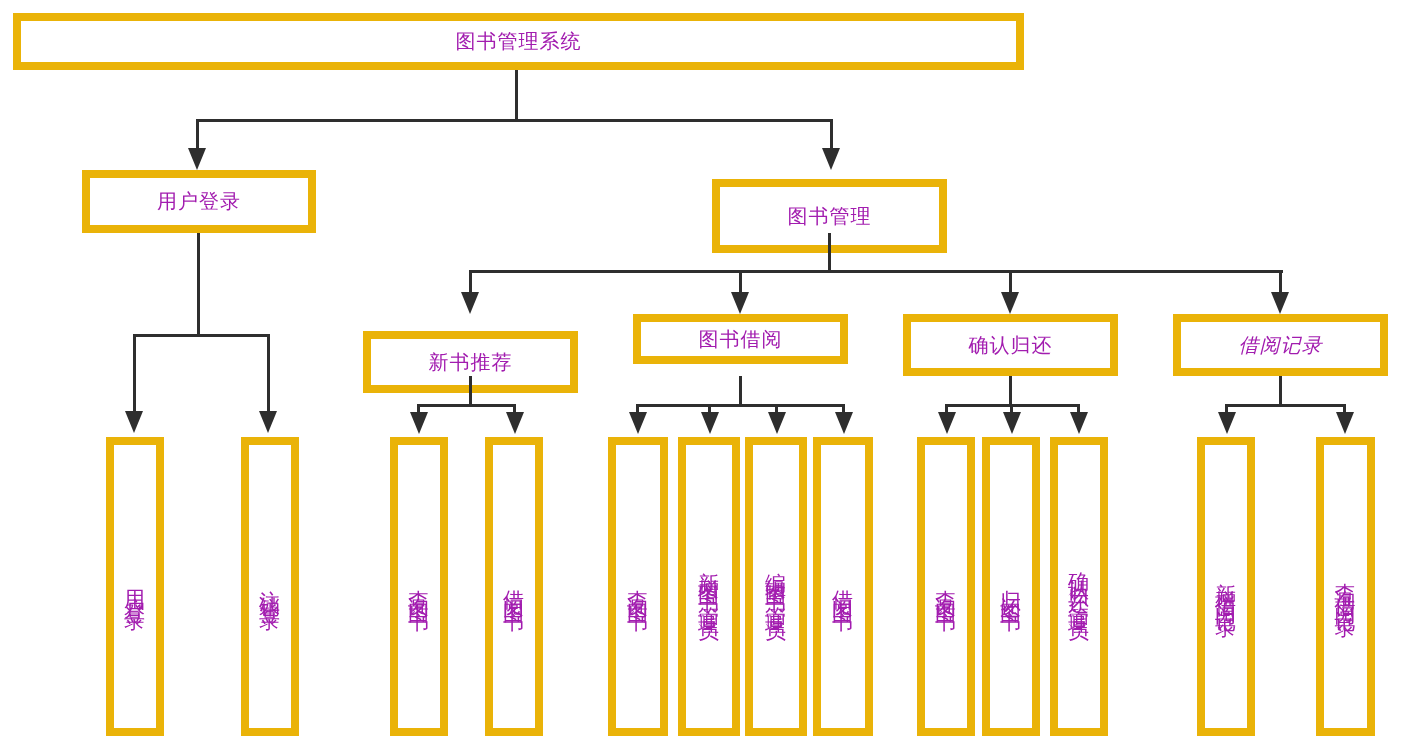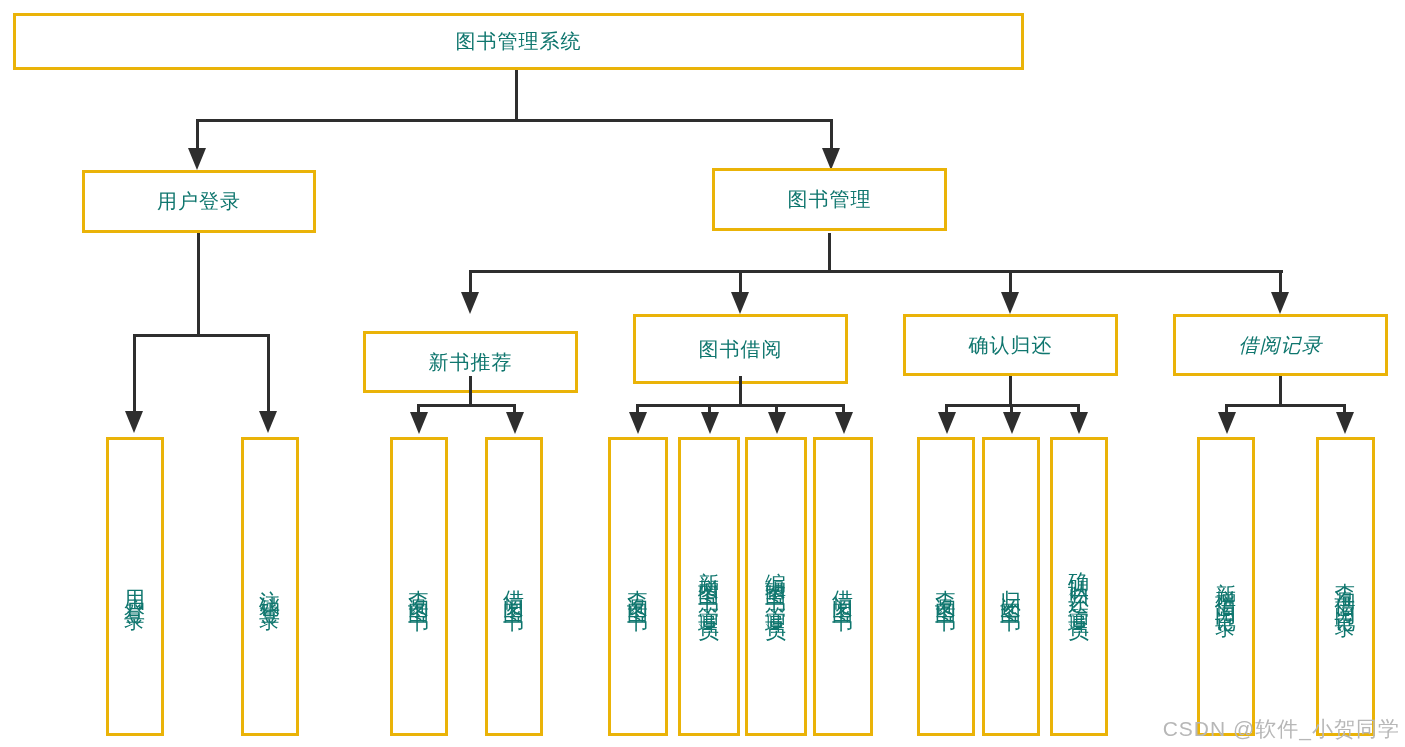--- a/index.html
+++ b/index.html
@@ -8,27 +8,27 @@
     width: 1405px;
     height: 747px;
     background: #ffffff;
     font-family: "Liberation Sans", "DejaVu Sans", sans-serif;
     color: #1c1c1c;
     overflow: hidden;
   }
   .box {
     position: absolute;
     box-sizing: border-box;
-    border: 3px solid #eab308;
+    border: 8px solid #eab308;
     background: #ffffff;
     display: flex;
     align-items: center;
     justify-content: center;
     font-size: 20px;
-    color: #0f766e;
+    color: #a21caf;
     letter-spacing: 1px;
   }
   .vbox {
     font-size: 21px;
   }
   .vbox .vtext {
     writing-mode: vertical-rl;
     text-orientation: mixed;
     letter-spacing: 7px;
     line-height: 1;
@@ -45,42 +45,42 @@
   
   .b-root   { left: 13px;  top: 13px;  width: 1011px; height: 57px; }
   .c-root-v { left: 515px; top: 70px;  height: 52px; }
   .c-root-h { left: 196px; top: 119px; width: 637px; }
   .c-root-s1{ left: 196px; top: 119px; height: 32px; }
   .c-root-s2{ left: 830px; top: 119px; height: 32px; }
   .a-root-1 { left: 188px; top: 148px; }
   .a-root-2 { left: 822px; top: 148px; }
   
   .b-l2-0 { left: 82px;  top: 170px; width: 234px; height: 63px; }
-  .b-l2-1 { left: 712px; top: 168px; width: 235px; height: 63px; }
+  .b-l2-1 { left: 712px; top: 179px; width: 235px; height: 74px; }
   
   .c-l-v  { left: 197px; top: 233px; height: 104px; }
   .c-l-h  { left: 133px; top: 334px; width: 137px; }
   .c-l-s1 { left: 133px; top: 334px; height: 78px; }
   .c-l-s2 { left: 267px; top: 334px; height: 78px; }
   .a-l-1  { left: 125px; top: 411px; }
   .a-l-2  { left: 259px; top: 411px; }
   
   .c-r-v  { left: 828px;  top: 233px; height: 40px; }
   .c-r-h  { left: 469px;  top: 270px; width: 814px; }
   .c-r-s1 { left: 469px;  top: 270px; height: 25px; }
   .c-r-s2 { left: 739px;  top: 270px; height: 25px; }
   .c-r-s3 { left: 1009px; top: 270px; height: 25px; }
   .c-r-s4 { left: 1279px; top: 270px; height: 25px; }
   .a-r-1  { left: 461px;  top: 292px; }
   .a-r-2  { left: 731px;  top: 292px; }
   .a-r-3  { left: 1001px; top: 292px; }
   .a-r-4  { left: 1271px; top: 292px; }
   
   .b-l3-0 { left: 363px;  top: 314px; width: 215px; height: 62px; margin-top: 17px; }
-  .b-l3-1 { left: 633px;  top: 314px; width: 215px; height: 70px; }
+  .b-l3-1 { left: 633px;  top: 314px; width: 215px; height: 50px; }
   .b-l3-2 { left: 903px;  top: 314px; width: 215px; height: 62px; }
   .b-l3-3 { left: 1173px; top: 314px; width: 215px; height: 62px; font-style: italic; }
   
   .c-a-v  { left: 469px; top: 376px; height: 31px; }
   .c-a-h  { left: 417px; top: 404px; width: 99px; }
   .c-a-s1 { left: 417px; top: 404px; height: 10px; }
   .c-a-s2 { left: 513px; top: 404px; height: 10px; }
   .a-a-1  { left: 410px; top: 412px; }
   .a-a-2  { left: 506px; top: 412px; }
   
@@ -261,15 +261,14 @@
     <span class="vtext">确认归还（管理员）</span>
   </div>
 
   <div class="box vbox b-d1">
     <span class="vtext">新增借阅记录</span>
   </div>
   <div class="box vbox b-d2">
     <span class="vtext">查询借阅记录</span>
   </div>
 
-  <div class="watermark">CSDN @软件_小贺同学</div>
 
 </div>
 
 </body></html>

